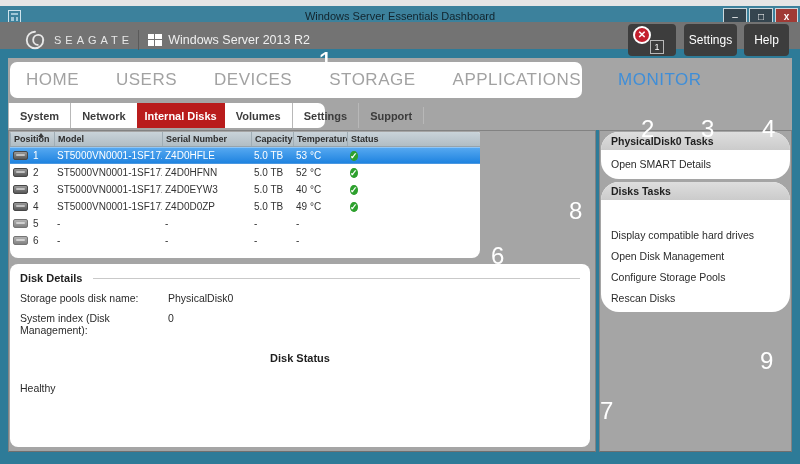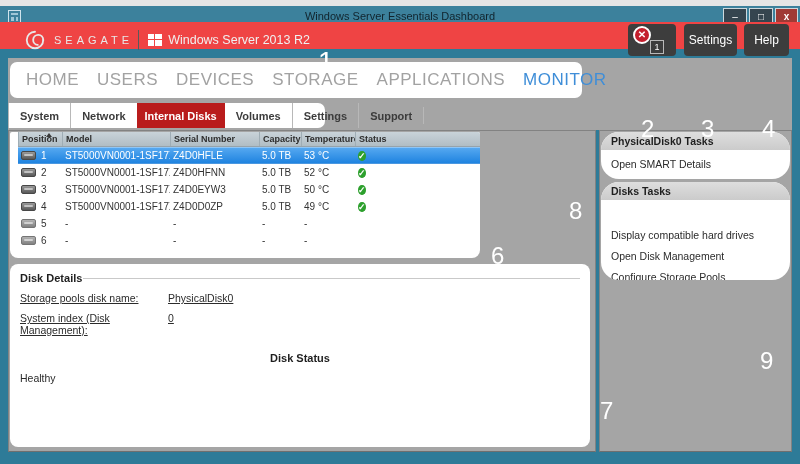--- a/index.html
+++ b/index.html
@@ -29,21 +29,21 @@
   .win-controls { position:absolute; right:2px; top:2px; display:flex; gap:2px; }
   .win-btn {
     width:24px; height:17px; border:1px solid #cdd9de; color:#fff;
     font-size:10px; line-height:15px; text-align:center;
     background:#35454f; cursor:default;
   }
   .win-btn.close { background:#a03a35; width:23px; font-weight:bold; }
 
   
   .header {
-    position:absolute; left:0; top:22px; width:800px; height:27px; background:#ef4444;
+    position:absolute; left:0; top:22px; width:800px; height:27px; background:#737373;
   }
   .brand-group { position:absolute; left:24px; top:0; height:36px; display:flex; align-items:center; }
   .seagate-swirl { width:22px; height:22px; }
   .brand-name { color:#e8e8e8; font-size:11px; letter-spacing:4px; margin-left:8px; }
   .brand-divider { width:1px; height:20px; background:#5a5a5a; margin:0 9px 0 5px; }
   .winlogo { display:grid; grid-template-columns:6px 7px; grid-template-rows:5px 6px; gap:1px; margin-right:6px; }
   .winlogo span { background:#fff; }
   .product-name { color:#f0f0f0; font-size:12.5px; }
   .hdr-btn {
     position:absolute; top:2px; height:32px; background:#3d3d3d; border-radius:4px;
@@ -60,21 +60,21 @@
     border:1px solid #b9b9b9; color:#fff; font-size:9px; line-height:12px; text-align:center;
   }
   .settings-btn { left:684px; width:53px; }
   .help-btn { left:744px; width:45px; }
 
   
   .content { position:absolute; left:0; top:58px; width:800px; height:406px; background:#2e7b98; }
   .nav-zone { position:absolute; left:8px; top:0; width:784px; height:72px; background:#a5a5a5; }
   .navbar {
     position:absolute; left:2px; top:4px; width:572px; height:36px; background:#fff;
-    border-radius:7px; display:flex; align-items:center; padding-left:16px; gap:18px;
+    border-radius:7px; display:flex; align-items:center; padding-left:16px; gap:37px;
   }
   .nav-tab { font-size:17px; color:#a2a2a2; letter-spacing:0.5px; cursor:pointer; white-space:nowrap; }
   .nav-tab.active { color:#3f8ed8; }
   .subtabs {
     position:absolute; left:0; top:45px; width:317px; height:25px; background:#fff;
     border-radius:0 7px 7px 0; display:flex; align-items:stretch;
   }
   .subtab {
     font-size:11px; color:#3c3c3c; display:flex; align-items:center;
     padding:0 11px; cursor:pointer; white-space:nowrap;font-weight:bold;
@@ -86,21 +86,21 @@
   .region {
     position:absolute; top:72px; background:#a5a5a5;
     border:1px solid #828282; border-bottom-color:#6f6f6f;
   }
   .region-left  { left:8px;  width:588px; height:322px; }
   .region-right { left:599px; width:193px; height:322px; }
 
   
   .table-panel {
     position:absolute; left:1px; top:1px; width:470px; height:126px;
-    background:#fff; border-radius:2px 2px 8px 8px; overflow:hidden;padding-left:8px;
+    background:#fff; border-radius:2px 2px 8px 8px; overflow:hidden;
   }
   .trow { display:grid; grid-template-columns:44px 108px 89px 42px 54px 1fr; align-items:center; }
   .thead {
     height:15px; background:linear-gradient(#c9d3d9,#b0bdc4);
     border-bottom:1px solid #96a3ab; font-size:9px; font-weight:bold; color:#2e2e2e;
     position:relative;
   }
   .thead > div { padding-left:3px; border-left:1px solid #9fadb5; height:100%; line-height:15px; overflow:hidden; }
   .thead > div:first-child { border-left:none; }
   .sort-arrow {
@@ -128,35 +128,35 @@
   .status-ok {
     width:12px; height:12px; border-radius:50%; background:#2da02d;
     color:#fff; font-size:9px; line-height:12px; text-align:center; font-weight:bold;
   }
 
   
   .details-panel {
     position:absolute; left:1px; top:133px; width:580px; height:183px;
     background:#fff; border-radius:8px; padding:6px 10px; color:#2b2b2b;
   }
-  .section-head { display:flex; align-items:center; gap:1px; margin-top:2px; }
+  .section-head { display:flex; align-items:center; gap:11px; margin-top:2px; }
   .section-title { font-size:11px; font-weight:bold; color:#1e1e1e; white-space:nowrap; }
   .section-rule { flex:1; height:1px; background:#c9c9c9; }
-  .field-row { display:flex; font-size:10.5px; margin-top:8px;text-decoration:underline; }
+  .field-row { display:flex; font-size:10.5px; margin-top:8px; }
   .field-label { width:148px; }
   .status-block { margin-top:16px;flex-direction:column; }
   .status-value { font-size:10.5px; margin-top:7px; }
 
   
   .task-card {
     position:absolute; left:1px; width:189px; background:#fff;
     border-radius:18px; overflow:hidden;
   }
   .task-card.card1 { top:1px; height:47px; }
-  .task-card.card2 { top:51px; height:98px; }
+  .task-card.card2 { top:51px; height:130px; }
   .task-head {
     height:18px; background:linear-gradient(#dedede,#cbcbcb);
     font-size:10.5px; font-weight:bold; color:#1e1e1e;
     line-height:18px; padding-left:10px;
   }
   .task-link { font-size:10.5px; color:#2b2b2b; padding:8px 0 0 10px; cursor:pointer; white-space:nowrap; }
   .card2 .task-link { padding-top:0; height:21px; line-height:21px; }
   .card2 .task-list { padding-top:5px;margin-top:20px; }
 
   
@@ -270,21 +270,21 @@
         </div>
 
         <div class="trow drow">
           <div class="pos-cell">
               <span class="disk-icon"></span>
               <span>3</span>
             </div>
           <div>ST5000VN0001-1SF17X</div>
           <div>Z4D0EYW3</div>
           <div>5.0 TB</div>
-          <div>50 °C</div>
+          <div>40 °C</div>
           <div><span class="status-ok">✓</span></div>
         </div>
 
         <div class="trow drow">
           <div class="pos-cell">
               <span class="disk-icon"></span>
               <span>4</span>
             </div>
           <div>ST5000VN0001-1SF17X</div>
           <div>Z4D0D0ZP</div>

